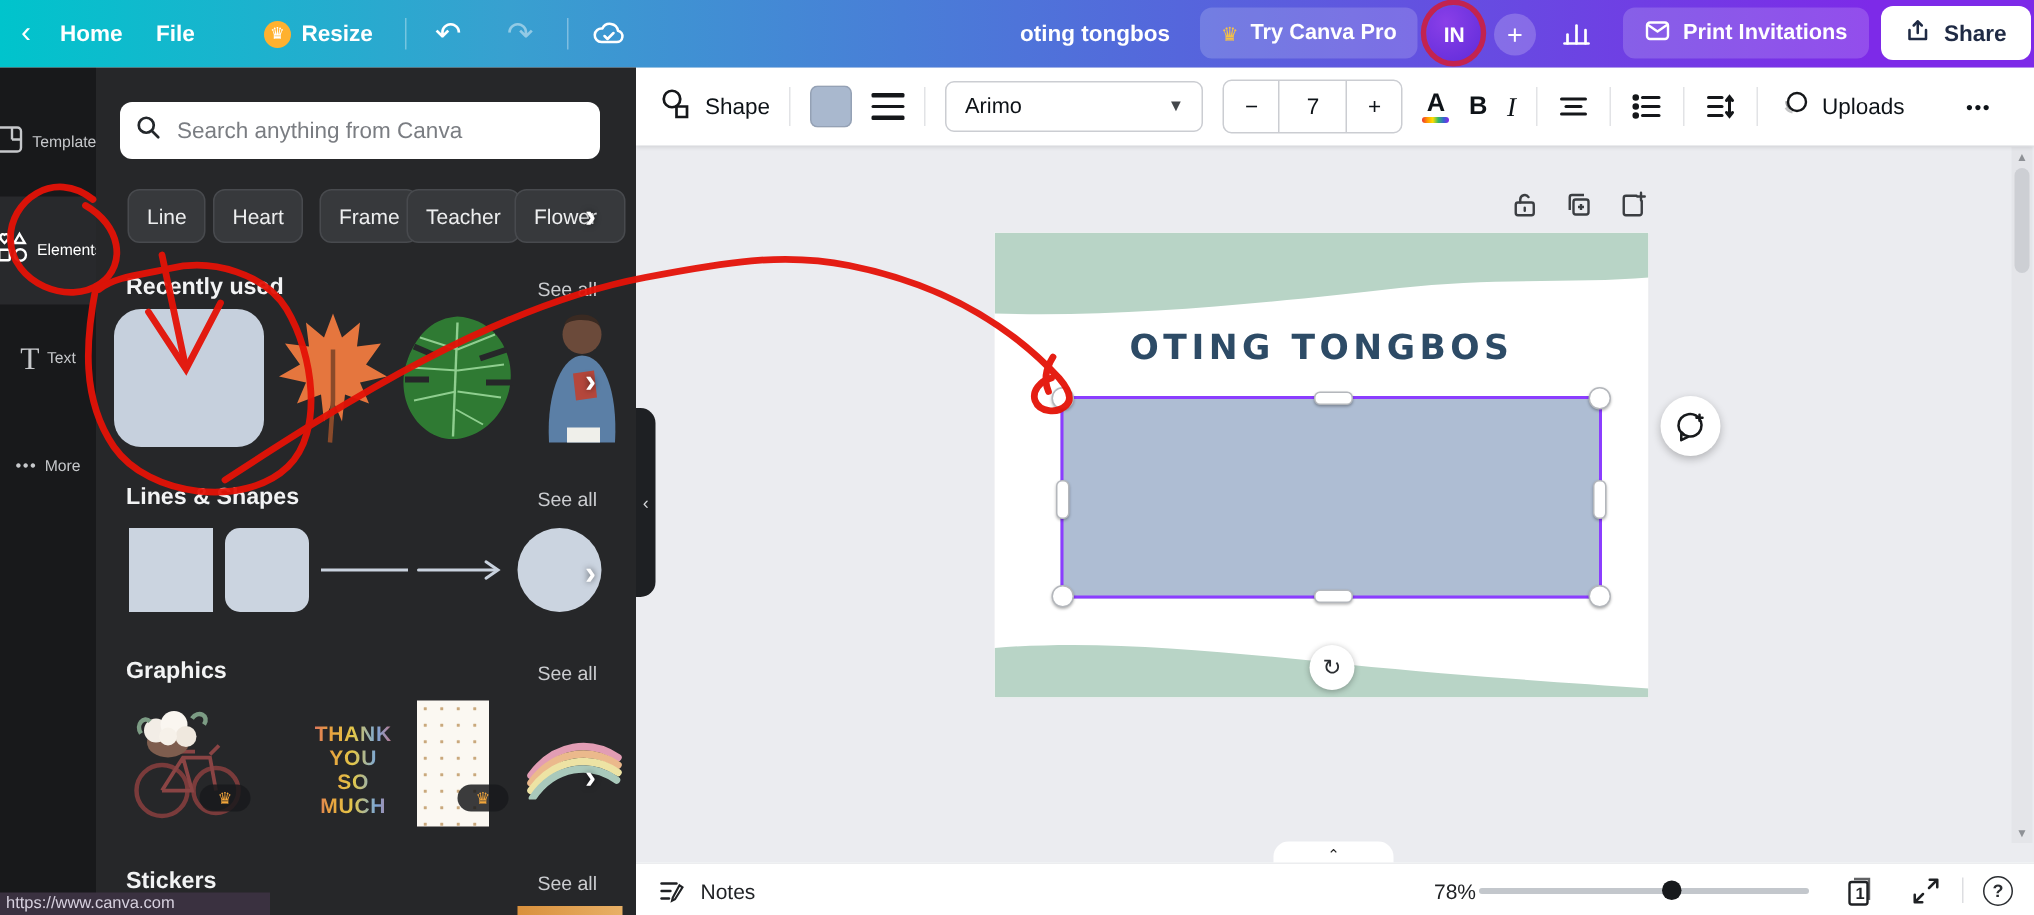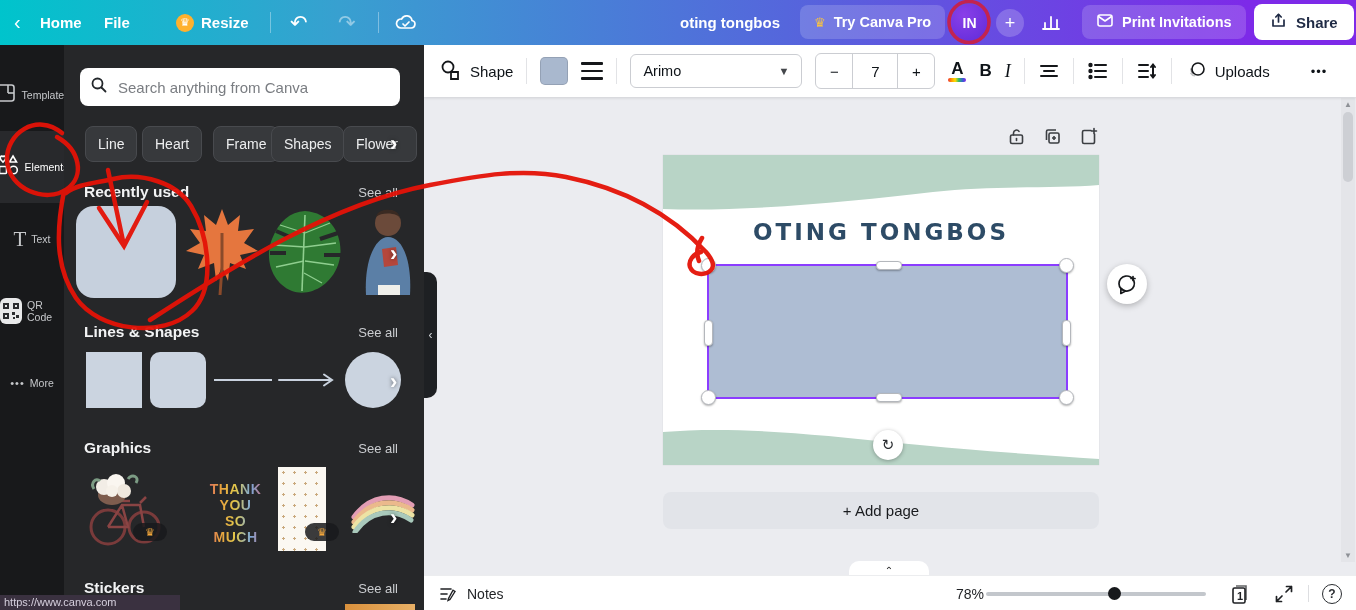--- a/index.html
+++ b/index.html
@@ -286,56 +286,40 @@
           <circle cx="17.5" cy="17" r="3.8"></circle>
         </svg>
       </span>
       <span class="lbl">Elements</span>
     </div>
     <div class="rail-item">
       <span style="font-family:'Liberation Serif',serif;font-size:21px;line-height:22px;">T</span>
       <span class="lbl">Text</span>
     </div>
     <div class="rail-item">
-      <span class="qr-chip">
-        <svg width="18" height="18" viewBox="0 0 18 18" fill="#2A2C2F">
-          <rect x="1" y="1" width="6" height="6"></rect>
-            <rect x="11" y="1" width="6" height="6"></rect>
-            <rect x="1" y="11" width="6" height="6"></rect>
-          <rect x="3" y="3" width="2" height="2" fill="#E8E9EA"></rect>
-            <rect x="13" y="3" width="2" height="2" fill="#E8E9EA"></rect>
-            <rect x="3" y="13" width="2" height="2" fill="#E8E9EA"></rect>
-          <rect x="10" y="10" width="3" height="3"></rect>
-            <rect x="14" y="13" width="3" height="3"></rect>
-            <rect x="11" y="15" width="2" height="2"></rect>
-        </svg>
-      </span>
-      <span class="lbl">QR Code</span>
-    </div>
-    <div class="rail-item">
       <span style="font-size:11px;letter-spacing:1px;">•••</span>
       <span class="lbl">More</span>
     </div>
   </nav>
 
   <aside class="panel">
     <div class="search">
       <span>
         <svg width="18" height="18" viewBox="0 0 18 18" fill="none" stroke="#23272B" stroke-width="1.8" stroke-linecap="round">
           <circle cx="7.5" cy="7.5" r="5"></circle>
             <line x1="11.5" y1="11.5" x2="15.5" y2="15.5"></line>
         </svg>
       </span>
       <input type="text" placeholder="Search anything from Canva" style="">
     </div>
 
     <div class="chip" style="left:21px;">Line</div>
     <div class="chip" style="left:78px;">Heart</div>
     <div class="chip" style="left:137px;margin-left:12px;">Frame</div>
-    <div class="chip" style="left:207px;">Shapes</div>
+    <div class="chip" style="left:207px;">Teacher</div>
     <div class="chip" style="left:279px;width:74px;">Flower</div>
     <div class="chev" style="left:326px;top:88px;">›</div>
 
     <div class="sec-title" style="top:138px;">Recently used</div>
     <div class="see-all" style="top:140px;">See all</div>
 
     <div class="thumb1"></div>
     <div class="abs" style="left:118px;top:158px;">
       <svg width="80" height="98" viewBox="0 0 80 98">
         <path d="M40 6 L46 22 L58 12 L56 28 L72 26 L62 40 L76 48 L58 52 L64 66 L48 60 L46 78 L40 64 L34 78 L32 60 L16 66 L22 52 L4 48 L18 40 L8 26 L24 28 L22 12 L34 22 Z" fill="#E5763E"></path>
@@ -468,23 +452,20 @@
         <span>↻</span>
       </div>
 
     <div class="comment-btn">
       <svg width="22" height="22" viewBox="0 0 22 22" fill="none" stroke="#17191C" stroke-width="1.7" stroke-linecap="round" stroke-linejoin="round">
         <path d="M11 3 a7.5 7.5 0 1 1 -6.8 10.7 L3 19 l5.2 -1.4 A7.5 7.5 0 0 1 11 3 Z" transform="rotate(-12 11 11)"></path>
         <path d="M17 3.5 v4 M15 5.5 h4"></path>
       </svg>
     </div>
 
-    <div class="addpage">
-        <span>+ Add page</span>
-      </div>
 
     <div class="vscroll">
       <div class="arr" style="top:2px;">▲</div>
       <div class="vthumb"></div>
       <div class="arr" style="bottom:2px;">▼</div>
     </div>
   </main>
 
   <div class="bump">
       <span>⌃</span>

